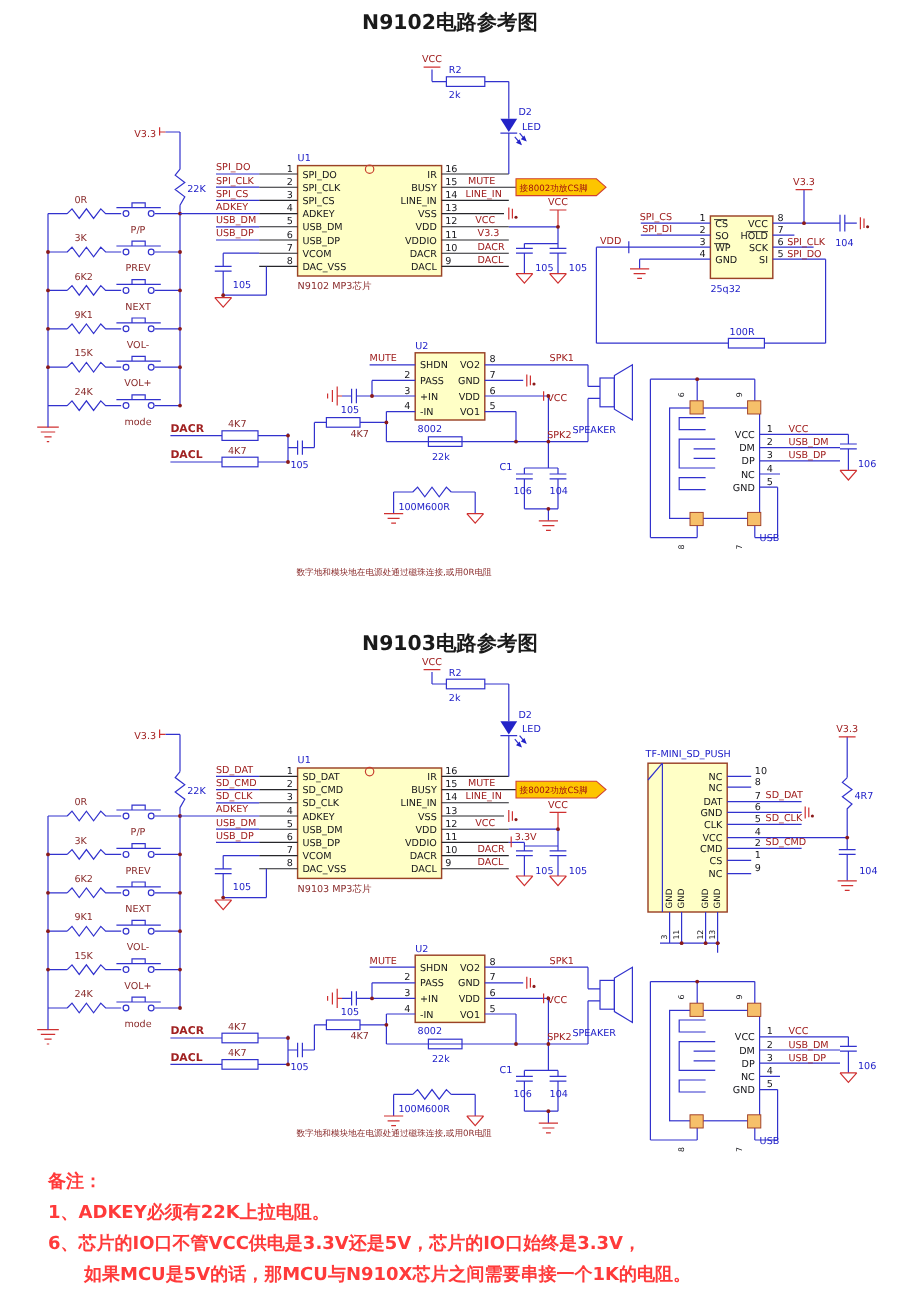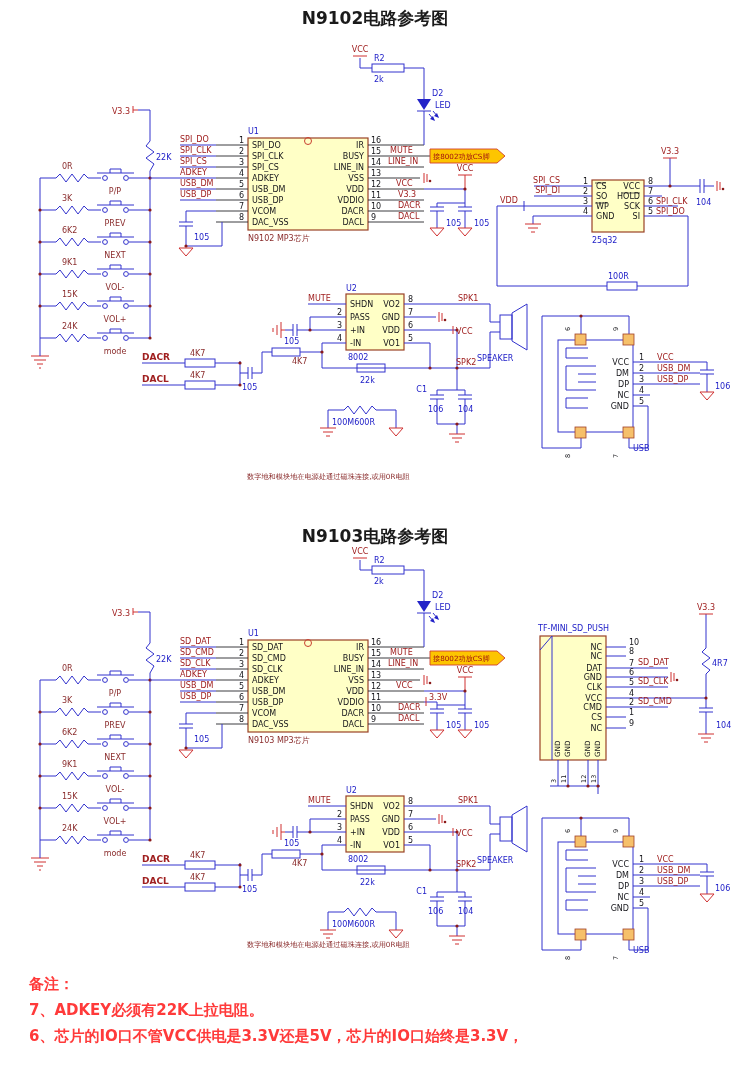--- a/index.html
+++ b/index.html
@@ -15,21 +15,21 @@
   .f7{font-size:7.2px;} .f9{font-size:9px;font-weight:bold;} .f65{font-size:6.5px;}
   .ttl{font-size:17px;font-weight:bold;fill:#1a1a1a;}
   .wire{stroke:#3232cd;stroke-width:1;fill:none;}
   .stub{stroke:#26262b;stroke-width:0.9;fill:none;}
   .rsym{stroke:#cf3030;stroke-width:1;fill:none;}
   .chip{fill:#ffffc6;stroke:#9a4226;stroke-width:1.2;}
   .box{fill:none;stroke:#3232cd;stroke-width:1;}
   .dot{fill:#8a1a1a;}
   .pad{fill:#f6c06a;stroke:#a04028;stroke-width:0.8;}
   .ovl{stroke:#15151a;stroke-width:0.7;}
-  #notes{position:absolute;left:29px;top:971px;color:#ff3a3a;font-weight:600;
+  #notes{position:absolute;left:40px;top:971px;color:#ff3a3a;font-weight:600;
          font-size:15px;line-height:26px;}
   #notes .ind{padding-left:30px;}
 </style>
 </head>
 <body>
 
 <div id="stage">
 <svg width="750" height="1081" viewBox="0 0 750 1081">
 <defs>
 
@@ -382,16 +382,17 @@
   <text class="tr tc" x="706" y="610">V3.3</text>
   <text class="tb" x="712" y="666">4R7</text>
   <text class="tb" x="716" y="728">104</text>
 </g>
 
 <text class="tm f7" x="247" y="947">数字地和模块地在电源处通过磁珠连接,或用0R电阻</text>
 </svg>
 
 <div id="notes">
   <div>备注：</div>
-  <div>7、ADKEY必须有22K上拉电阻。</div>
+  <div>1、ADKEY必须有22K上拉电阻。</div>
   <div>6、芯片的IO口不管VCC供电是3.3V还是5V，芯片的IO口始终是3.3V，</div>
+  <div class="ind">如果MCU是5V的话，那MCU与N910X芯片之间需要串接一个1K的电阻。</div>
 </div>
 </div>
 
 </body></html>

